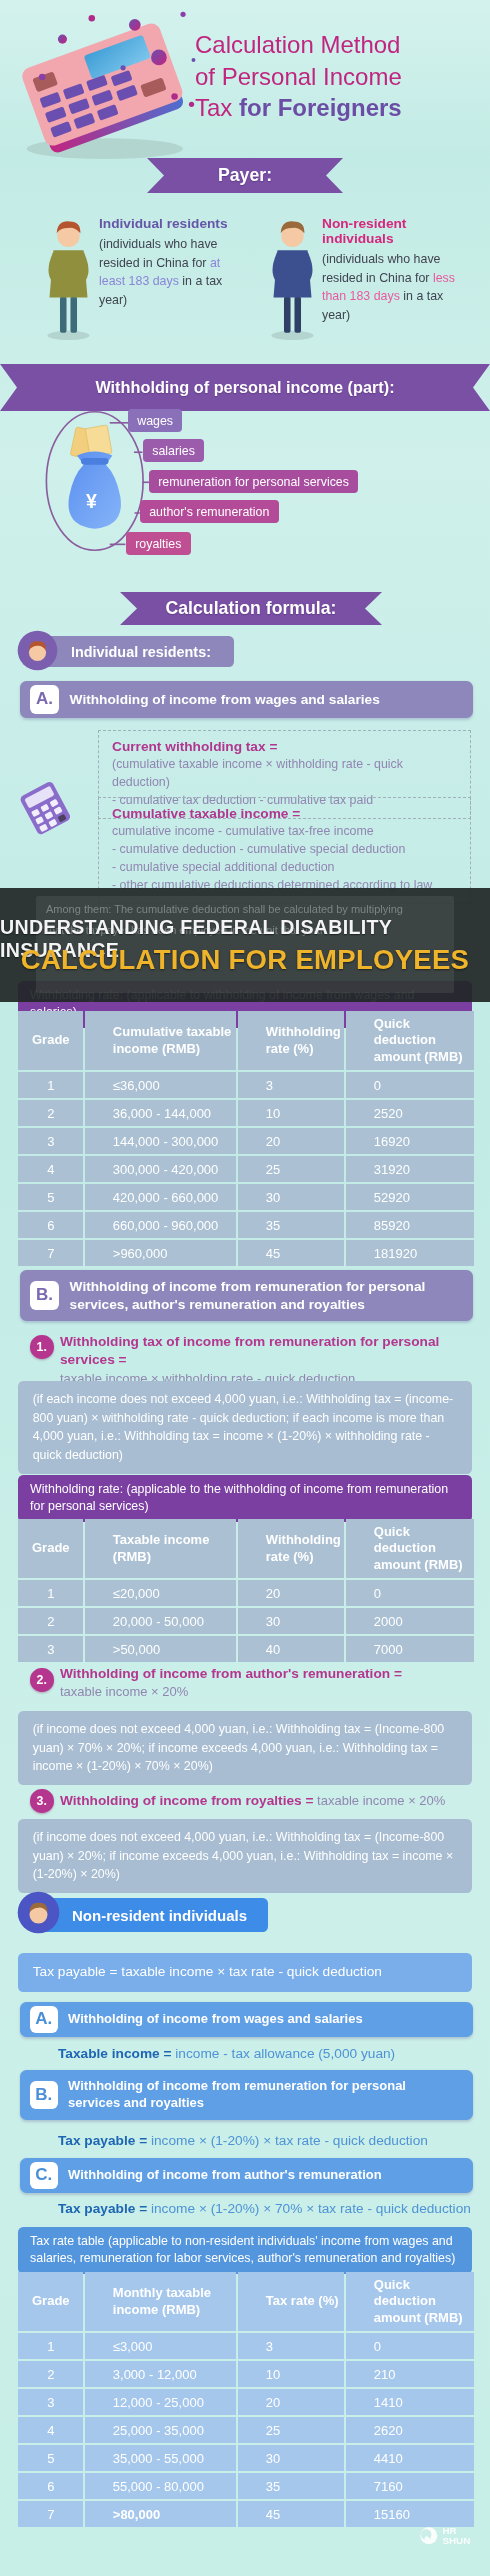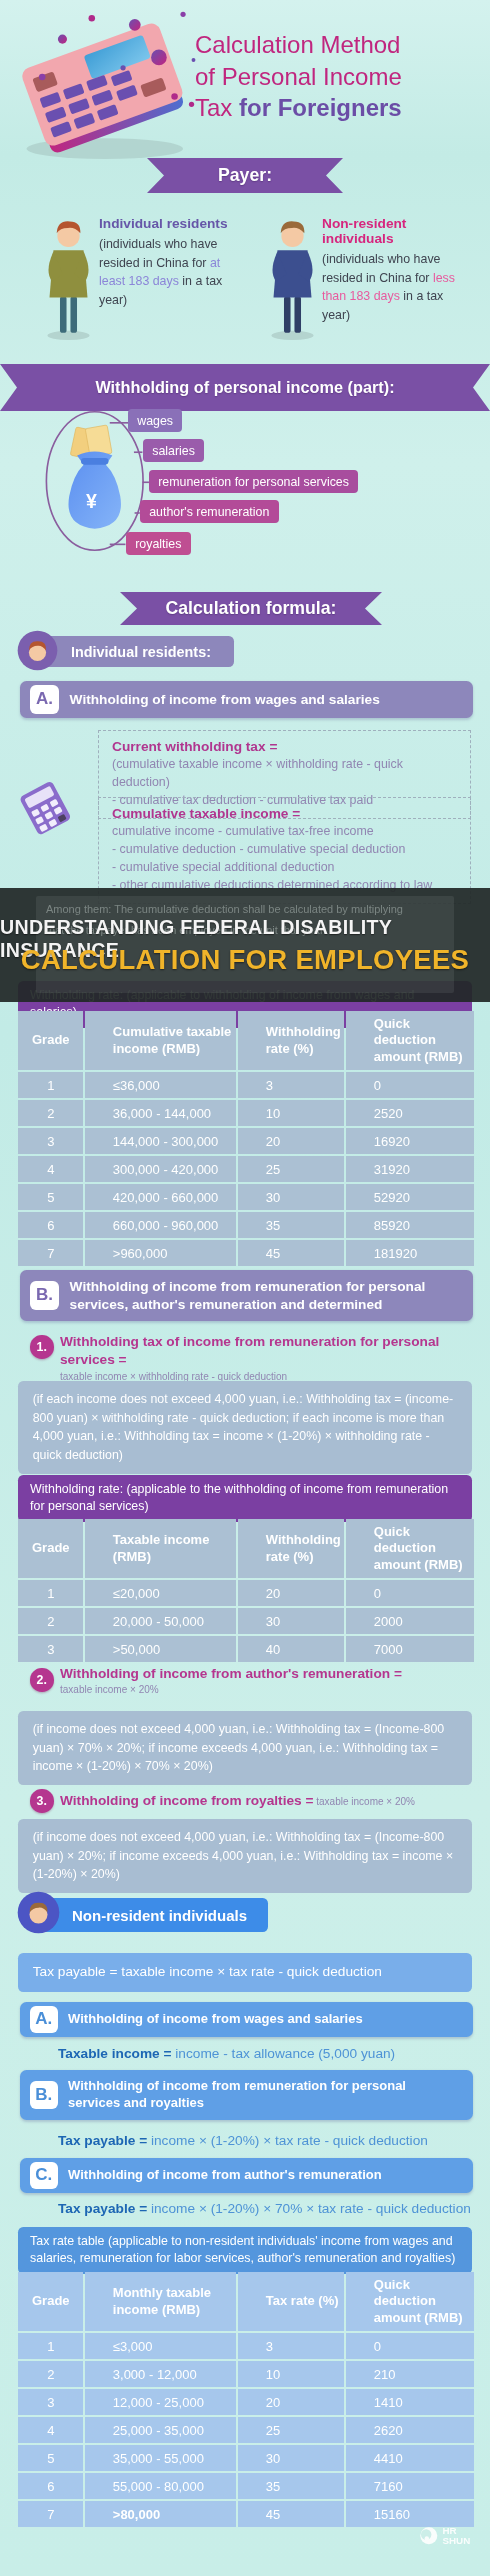--- a/index.html
+++ b/index.html
@@ -36,21 +36,21 @@
 
   .dashedbox{border:1.3px dashed #9fb0bd;padding:7.8px 13px;}
   .dtitle{color:#b0368f;font-weight:bold;font-size:13.7px;margin-bottom:2.6px;}
   .dline{color:#9186b2;font-size:12.4px;line-height:1.45;}
 
   .notebox{background:#a8bdd2;border-radius:5.2px;color:#fff;font-size:12.4px;line-height:1.5;padding:9.2px 14.4px;}
   .notebox.blue{background:#79aeea;font-size:13.7px;}
 
   .numcircle{position:absolute;width:23.5px;height:23.5px;border-radius:50%;background:#b5368f;color:#fff;font-weight:bold;font-size:12.4px;display:flex;align-items:center;justify-content:center;box-shadow:0 1.3px 2px rgba(120,30,90,.3);}
   .ibold{display:block;color:#b5368f;font-weight:bold;font-size:13.7px;line-height:1.35;}
-  .irest{display:block;color:#9186b2;font-size:10px;line-height:1.35;}
+  .irest{display:block;color:#9186b2;font-size:13px;line-height:1.35;}
   .irest.inline{display:inline;}
   .ibold.inline{display:inline;}
 
   
   .caption{background:#7b3fa2;border-radius:5.2px;color:#fff;font-size:12.4px;line-height:1.4;padding:5.9px 11.8px;box-sizing:border-box;}
   .caption.blue{background:#5496dd;}
   .grid{display:grid;grid-template-columns:65px 151px 106px 128px;gap:2px;}
   .cell{background:#abc0d3;color:#fff;display:flex;align-items:center;font-size:13px;min-height:26px;}
   .grid.blue .cell{background:#a6c7ec;}
   .cell.h{font-weight:bold;line-height:1.25;min-height:46px;padding-top:5.2px;padding-bottom:5.2px;}
@@ -301,21 +301,21 @@
     <div class="cell cL">85920</div>
 
     <div class="cell c0">7</div>
     <div class="cell cL">&gt;960,000</div>
     <div class="cell cL">45</div>
     <div class="cell cL">181920</div>
   </div>
 
   <div class="bar abs" style="left:19.6px;top:1270px;width:432px;height:51px;">
     <span class="letter">B.</span>
-    <span style="max-width:366px;">Withholding of income from remuneration for personal services, author's remuneration and determined</span>
+    <span style="max-width:366px;">Withholding of income from remuneration for personal services, author's remuneration and royalties</span>
   </div>
 
   <div class="numcircle" style="left:30px;top:1335px;">1.</div>
   <div class="abs" style="left:60px;top:1333px;width:405px;">
     <span class="ibold">Withholding tax of income from remuneration for personal services =</span>
     <span class="irest">taxable income × withholding rate - quick deduction</span>
   </div>
 
   <div class="notebox abs" style="left:18.3px;top:1381px;width:425px;">(if each income does not exceed 4,000 yuan, i.e.: Withholding tax = (income-800 yuan) × withholding rate - quick deduction; if each income is more than 4,000 yuan, i.e.: Withholding tax = income × (1-20%) × withholding rate - quick deduction)</div>
 

